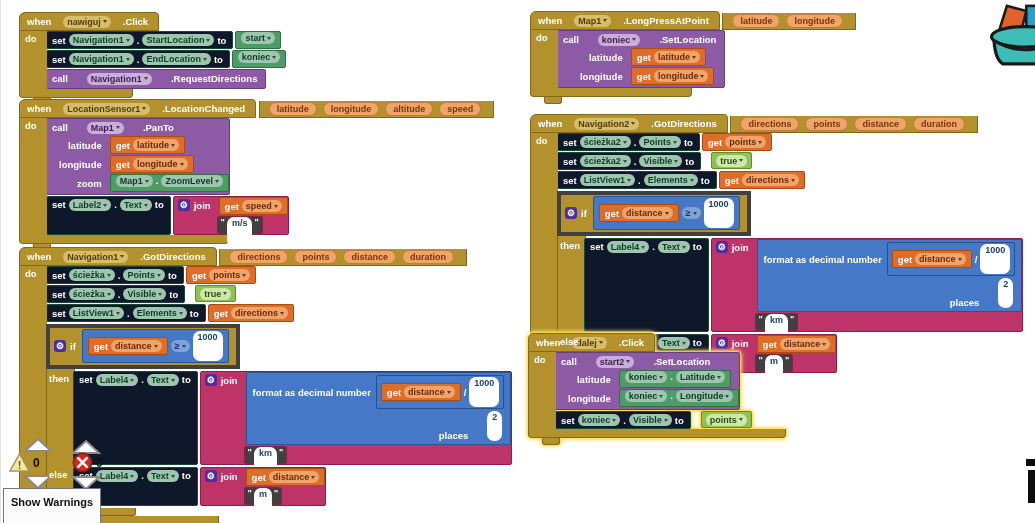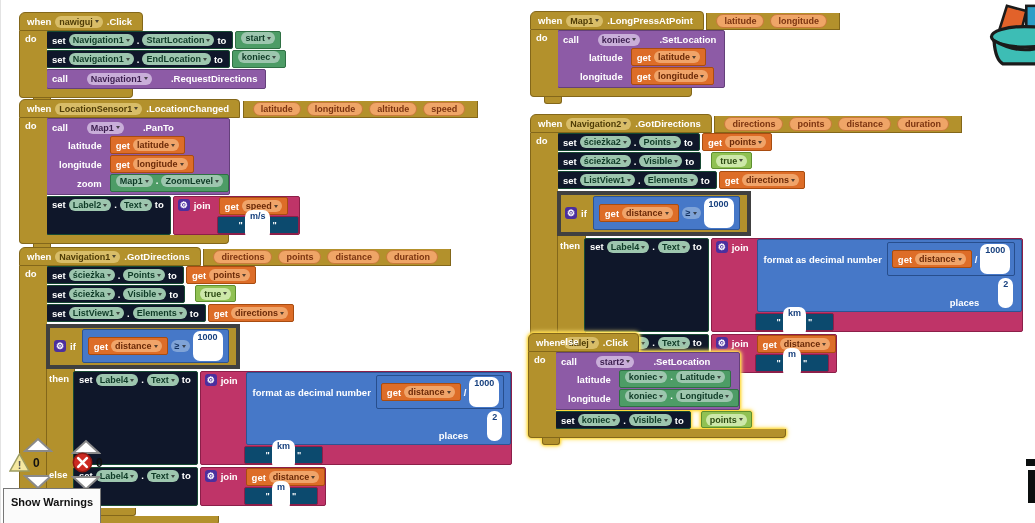--- a/index.html
+++ b/index.html
@@ -18,21 +18,21 @@
   .f-o{background:#f0a469;color:#6b2a08;}
   .f-b{background:#7fa3d7;color:#102f5e;}
   .f-lg{background:#cde8a9;color:#2c4a12;}
   .nbf{background:#fff;color:#17407e;border-radius:7px;padding:0 5px;height:30px;line-height:12px;
        font-size:9px;display:inline-block;white-space:nowrap;}
   .r{display:flex;align-items:flex-start;}
   .rows{display:flex;flex-direction:column;gap:1px;align-items:flex-start;}
   
   .ev{position:absolute;--gold:#b3912c;--goldbrd:#83671a;}
   .ev.selected{filter:drop-shadow(0 0 1.5px #ffd93b) drop-shadow(0 0 1px #ffd93b) drop-shadow(0 0 2px #ffe98a);}
-  .ev-h{position:relative;z-index:2;display:inline-flex;align-items:center;gap:4px;background:var(--gold);
+  .ev-h{position:relative;z-index:2;display:inline-flex;align-items:center;gap:12px;background:var(--gold);
         border:1px solid var(--goldbrd);height:17px;padding:0 10px 0 7px;border-radius:6px 4px 0 0;}
   .ev-p{position:relative;z-index:2;display:inline-flex;align-items:center;gap:6px;background:var(--gold);
         border:1px solid var(--goldbrd);border-top:none;height:16px;padding:0 12px 0 9px;}
   .chip{background:#efa567;border:1px solid #c87a3b;color:#7c3410;border-radius:7px;padding:0 7px;
         height:12px;line-height:12px;font-size:9px;white-space:nowrap;}
   .ev-body{position:relative;padding-left:27px;min-height:16px;}
   .ev-body::before{content:"";position:absolute;left:0;top:0;bottom:0;width:27px;background:var(--gold);
         border-left:1px solid var(--goldbrd);}
   .do-lab{position:absolute;left:6px;top:2px;color:#fff;z-index:2;}
   .ev-f{background:var(--gold);border:1px solid var(--goldbrd);border-top:none;height:8px;
@@ -55,22 +55,22 @@
   
   .bb{display:inline-flex;align-items:center;gap:3px;background:#4678c8;border:1px solid #2c5492;
       padding:1px 5px;border-radius:2px;margin-left:2px;}
   .bigbb{display:flex;flex-direction:column;gap:2px;background:#4678c8;border:1px solid #2c5492;
       padding:2px 6px 3px;border-radius:2px;margin-left:2px;}
   .fr1{display:flex;align-items:center;gap:5px;}
   .fr2{display:flex;align-items:flex-end;gap:19px;align-self:flex-end;padding-right:2px;}
   .divb{display:inline-flex;align-items:center;gap:3px;background:#4678c8;border:1px solid #274e8d;
       padding:1px 4px;border-radius:2px;}
   
-  .tb{display:inline-flex;align-items:center;gap:2px;background:#0c4a6e;border:1px solid #8c1f49;
-      height:16px;padding:0 21px;border-radius:2px;color:#fff;white-space:nowrap;}
+  .tb{display:inline-flex;gap:2px;background:#404040;border:1px solid #8c1f49;
+      height:16px;padding:0 3px;border-radius:2px;color:#fff;white-space:nowrap;}
   .tb::before,.tb::after{content:'"';color:#fff;font-size:9px;}
   .jb{display:flex;align-items:flex-start;background:#bf3468;border:1px solid #8c1f49;border-radius:2px;
       margin-left:2px;}
   .jh{display:flex;align-items:center;gap:4px;padding:2px 6px 2px 4px;}
   .jargs{display:flex;flex-direction:column;gap:1px;align-items:flex-start;}
   .gear{width:12px;height:12px;border-radius:3px;background:#4b2f9e;color:#fff;display:inline-flex;
       align-items:center;justify-content:center;font-size:9px;flex:none;}
   .gear::before{content:"⚙";}
   
   .pb{display:grid;grid-template-columns:max-content max-content;row-gap:1px;background:#8d5ba6;

